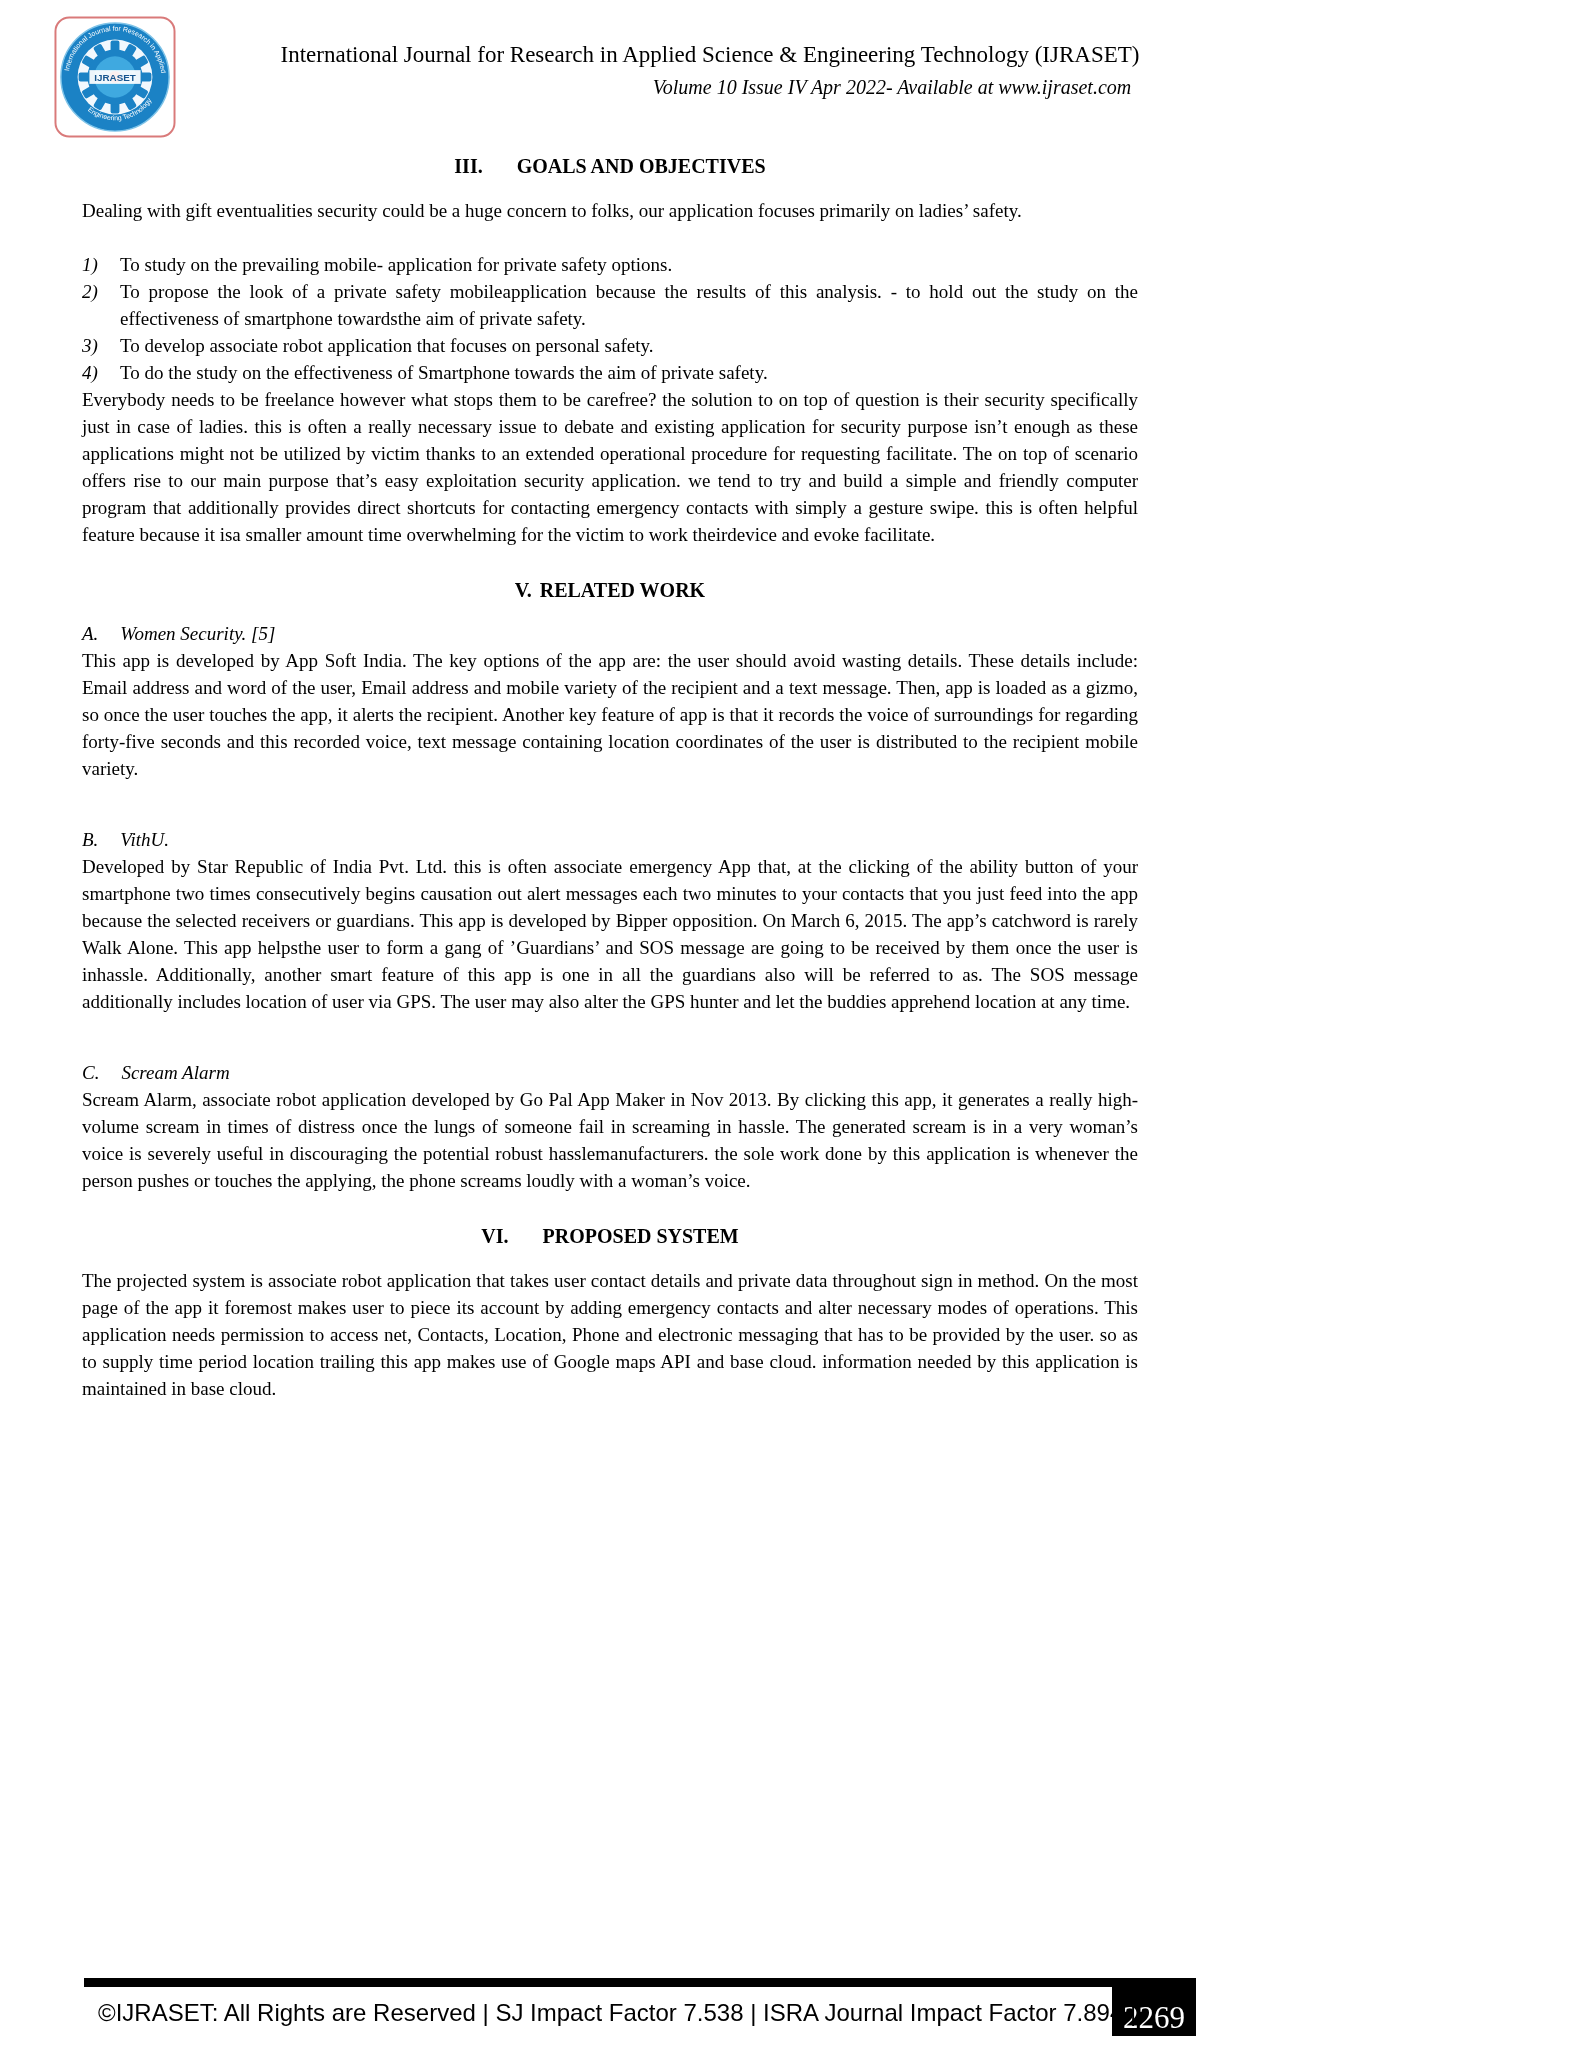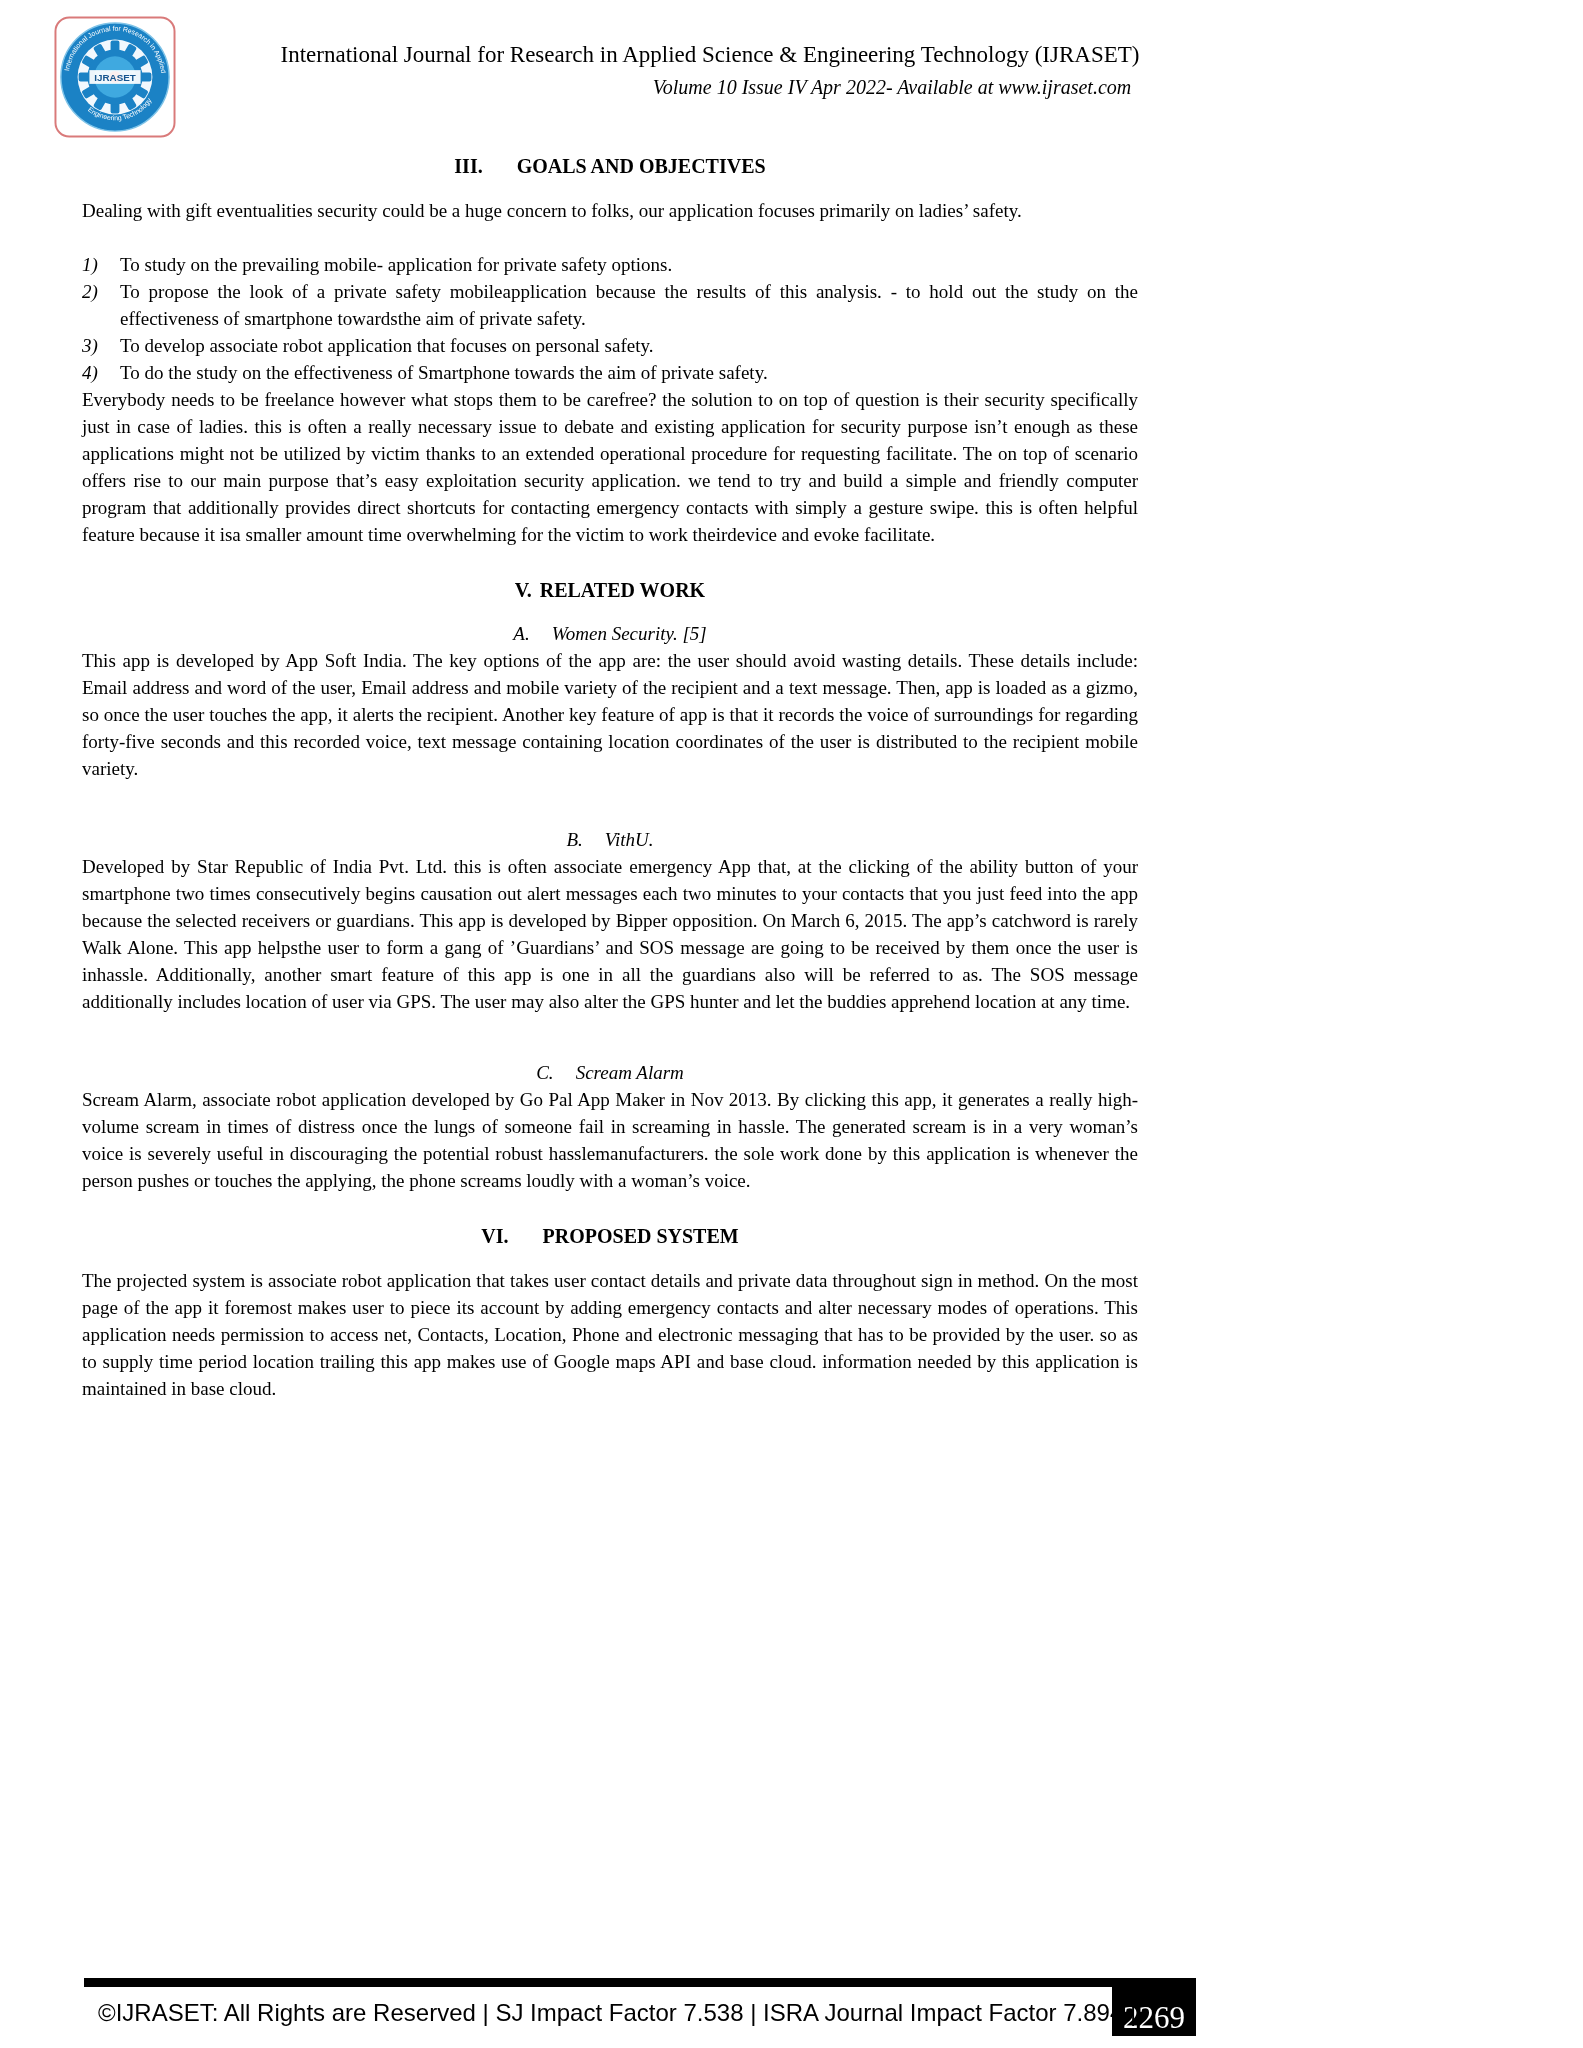--- a/index.html
+++ b/index.html
@@ -20,21 +20,21 @@
   .section-heading:first-child{margin-top:6px;}
   .section-heading .num{margin-right:34px;}
   .section-heading.tight .num{margin-right:8px;}
   .para{text-align:justify;margin:0;}
   .objectives{list-style:none;margin:27px 0 0 0;padding:0;}
   .obj-item{display:flex;}
   .obj-num{font-style:italic;flex:0 0 38px;}
   .obj-text{flex:1;text-align:justify;}
   .subsection{margin-top:0;}
   .subsection + .subsection{margin-top:44px;}
-  .sub-heading{font-style:italic;font-size:19px;line-height:27px;text-align:center;}
+  .sub-heading{font-style:italic;font-size:19px;line-height:27px;}
   .sub-heading .label{margin-right:22px;}
   
   .footer{position:absolute;left:84px;bottom:8px;width:1112px;height:62px;}
   .footer-bar{position:absolute;left:0;top:0;width:1028px;height:9px;background:#000;}
   .footer-pageno{
     position:absolute;left:1028px;top:0;width:84px;height:58px;background:#000;color:#ffffff;
     display:flex;align-items:flex-end;justify-content:center;font-size:31px;font-family:"Liberation Serif",serif;
   }
   .footer-text{position:absolute;left:14px;top:21px;font-family:"Liberation Sans",sans-serif;font-size:24px;white-space:nowrap;}
 </style>

